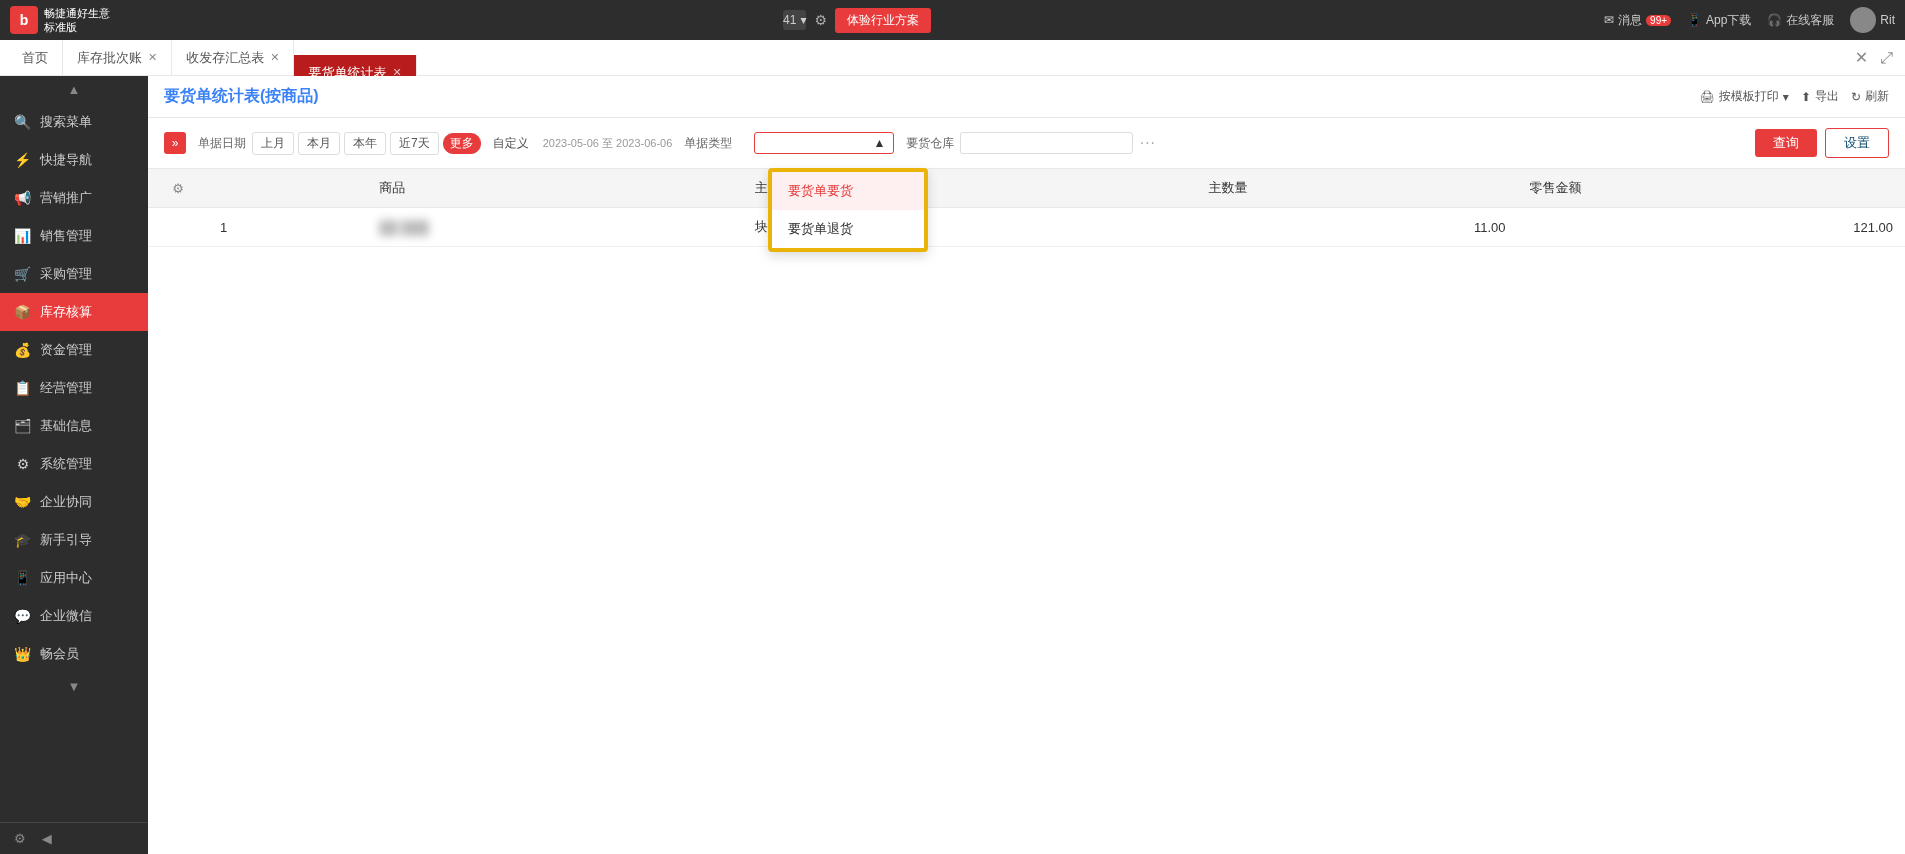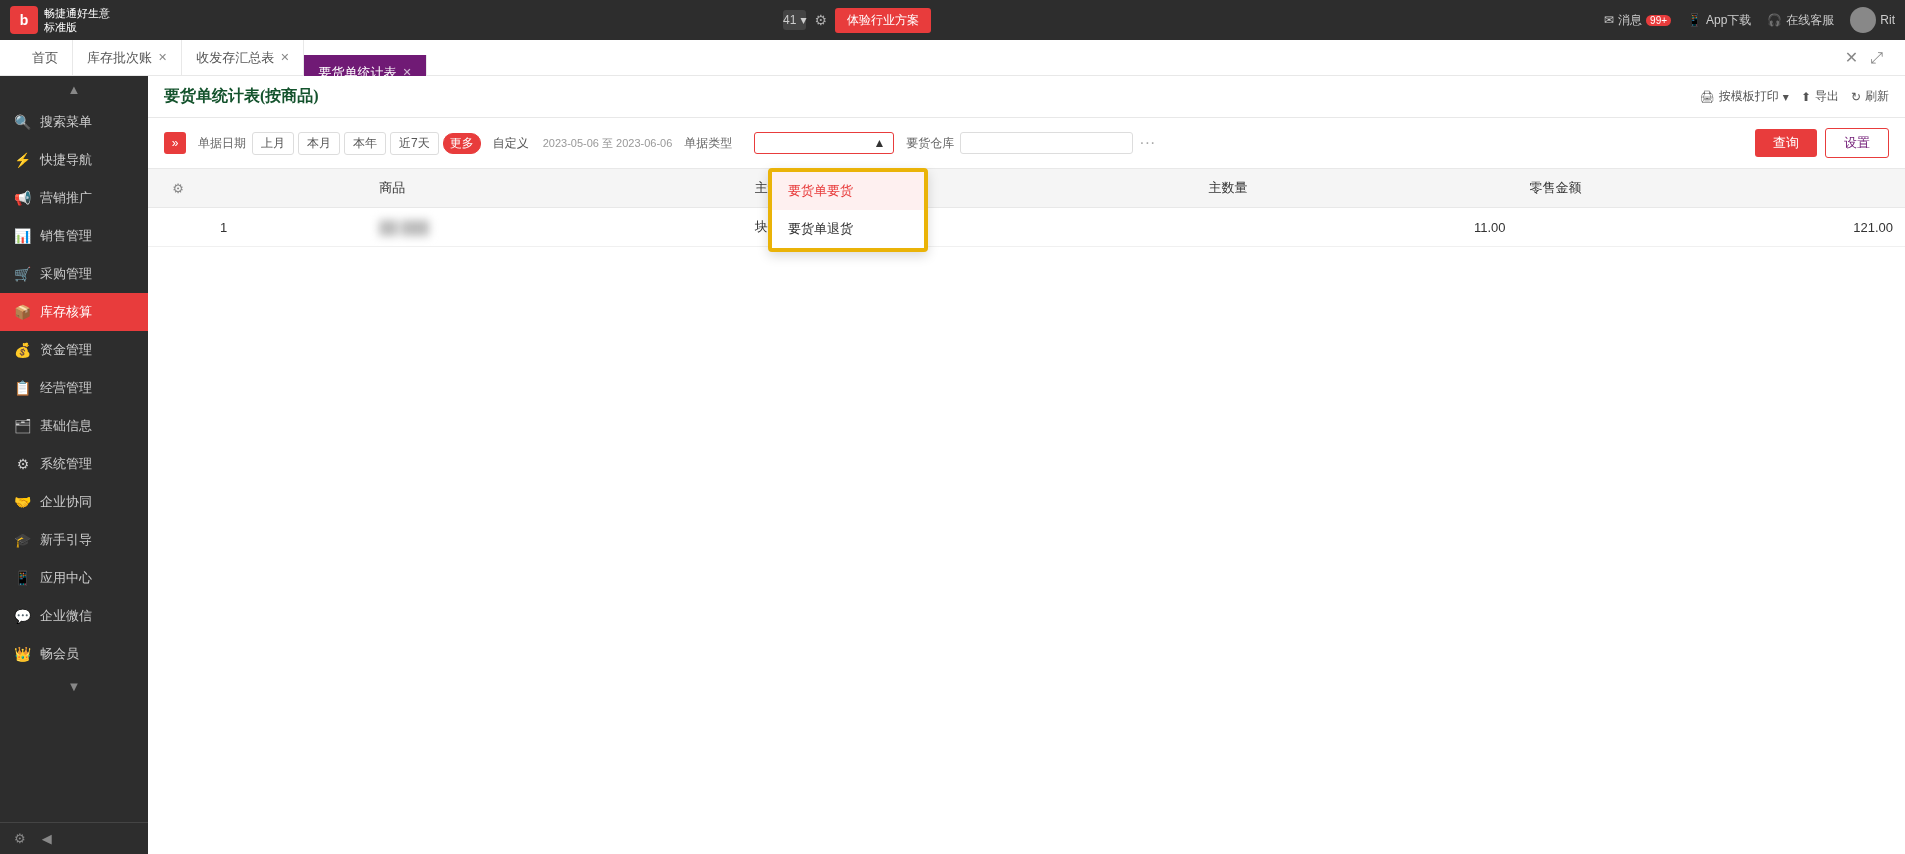--- a/index.html
+++ b/index.html
@@ -29,38 +29,38 @@
     .badge { background: #e83c3c; color: #fff; border-radius: 10px; font-size: 10px; padding: 0 4px; min-width: 18px; text-align: center; }
     .avatar { width: 26px; height: 26px; background: #888; border-radius: 50%; }
 
     
     .tab-bar {
       height: 36px;
       background: #fff;
       border-bottom: 1px solid #e8e8e8;
       display: flex;
       align-items: center;
-      padding: 0 18px;
+      padding: 0 8px;
       flex-shrink: 0;
       gap: 0;
     }
     .tab-item {
       padding: 0 14px;
       height: 36px;
       display: flex;
       align-items: center;
       cursor: pointer;
       font-size: 13px;
       color: #555;
       border-right: 1px solid #e8e8e8;
       gap: 6px;
       white-space: nowrap;
     }
     .tab-item.active {
-      background: #701a75;
+      background: #b91c1c;
       color: #fff;
       margin-top: 30px;
     }
     .tab-item .close-x { font-size: 11px; opacity: 0.7; cursor: pointer; }
     .tab-home { color: #555; }
 
     
     .main-layout {
       display: flex;
       flex: 1;
@@ -118,21 +118,21 @@
     
     .page-header {
       background: #fff;
       padding: 10px 16px;
       display: flex;
       align-items: center;
       justify-content: space-between;
       border-bottom: 1px solid #e8e8e8;
       flex-shrink: 0;
     }
-    .page-title { font-size: 16px; font-weight: bold; color: #14532d; font-family: Liberation Serif, serif; }
+    .page-title { font-size: 16px; font-weight: bold; color: #3b82f6; }
     .page-actions { display: flex; align-items: center; gap: 12px; font-size: 12px; color: #555; }
     .page-action-btn { display: flex; align-items: center; gap: 4px; cursor: pointer; color: #555; }
 
     
     .filter-bar {
       background: #fff;
       padding: 10px 16px;
       display: flex;
       align-items: center;
       gap: 12px;
@@ -196,21 +196,21 @@
       background: #e83c3c;
       color: #fff;
       border: none;
       padding: 5px 18px;
       border-radius: 3px;
       font-size: 13px;
       cursor: pointer;
     }
     .setup-btn {
       background: #fff;
-      color: #701a75;
+      color: #0c4a6e;
       border: 1px solid #e83c3c;
       padding: 5px 18px;
       border-radius: 3px;
       font-size: 13px;
       cursor: pointer;
     }
     .filter-right { margin-left: auto; display: flex; align-items: center; gap: 8px; justify-content: center; }
 
     
     .dropdown-overlay {

